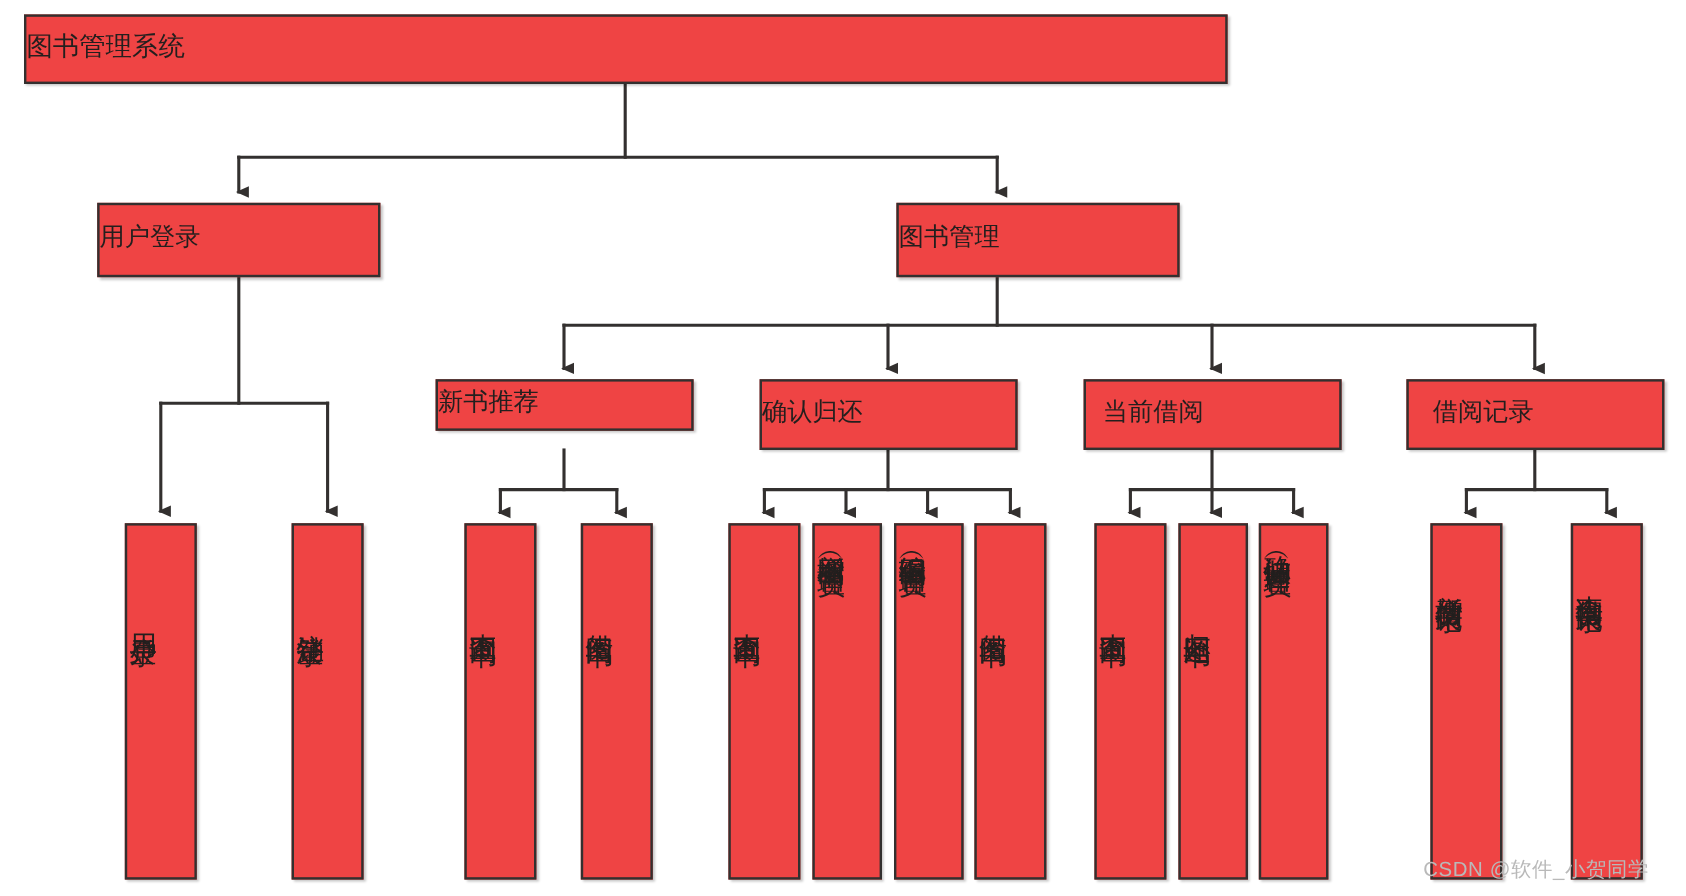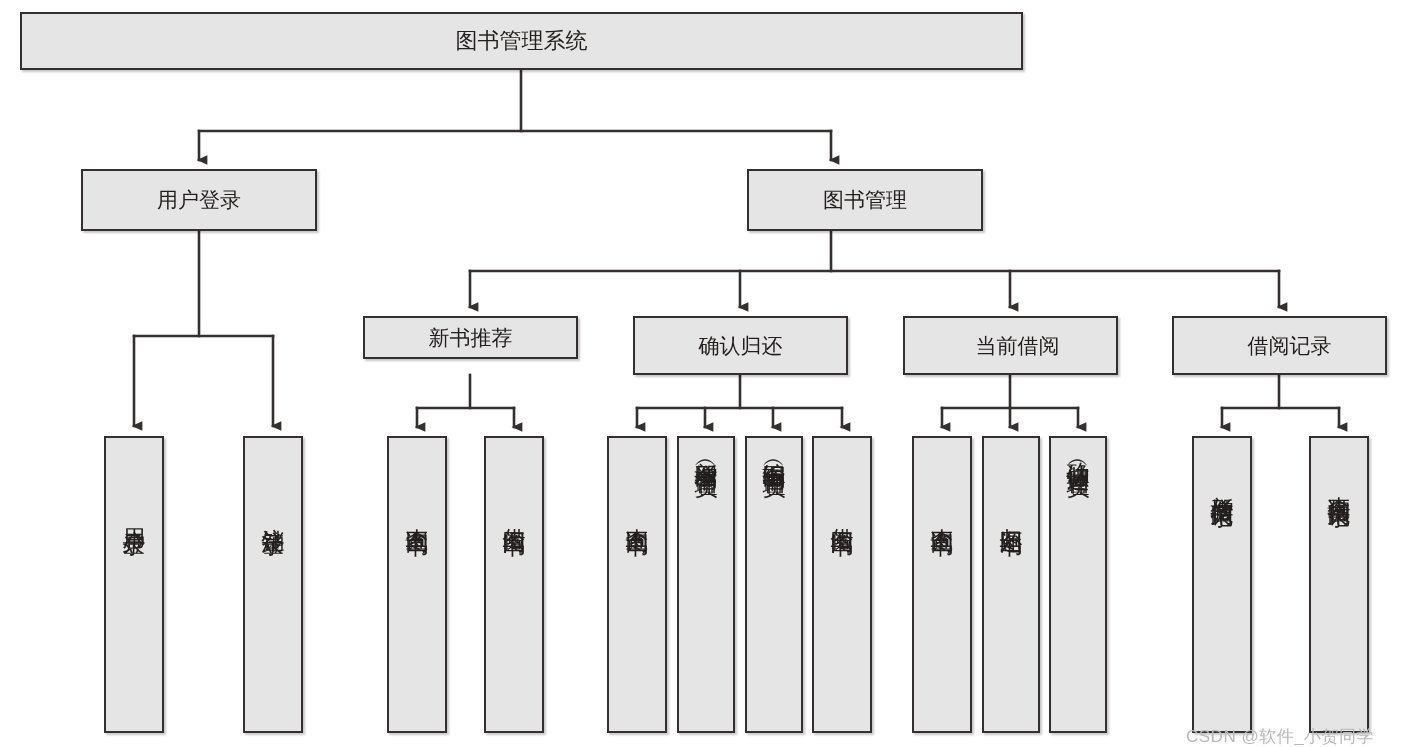--- a/index.html
+++ b/index.html
@@ -14,27 +14,28 @@
     width:1405px; height:747px;
     background:#ffffff;
   }
   svg#wires{
     position:absolute; left:0; top:0;
     width:1405px; height:747px;
     pointer-events:none;
   }
   .node{
     position:absolute;
-    background:#e5e5e5;
+    background:#ef4444;
     border:2.5px solid #33302f;
     box-shadow:2px 2px 2px rgba(0,0,0,0.22);
     display:flex;
     align-items:center;
-    justify-content:center;
+    justify-content:flex-start;
     z-index:3;
+    font-family:Liberation Mono, monospace;
   }
   .node .lbl{
     color:#231f1e;
     text-align:center;
     line-height:1.12;
     white-space:nowrap;
   }
   
   .h-node .lbl{ font-size:21px; }
   #n-root .lbl{ font-size:22px; }
@@ -50,21 +51,20 @@
     white-space:nowrap;
   }
   .watermark{
     position:absolute;
     left:1186px; top:713px;
     font-size:17px;
     color:#b9b9b9;
     letter-spacing:0.5px;
     white-space:nowrap;
     z-index:9;
-    margin-top:12px;
   }
 </style>
 </head>
 <body>
 
 <div id="stage">
 
   <svg id="wires" viewBox="0 0 1405 747">
     <defs>
       <marker id="arw" markerWidth="12" markerHeight="12" refX="5.2" refY="8.6" orient="auto" markerUnits="userSpaceOnUse">

